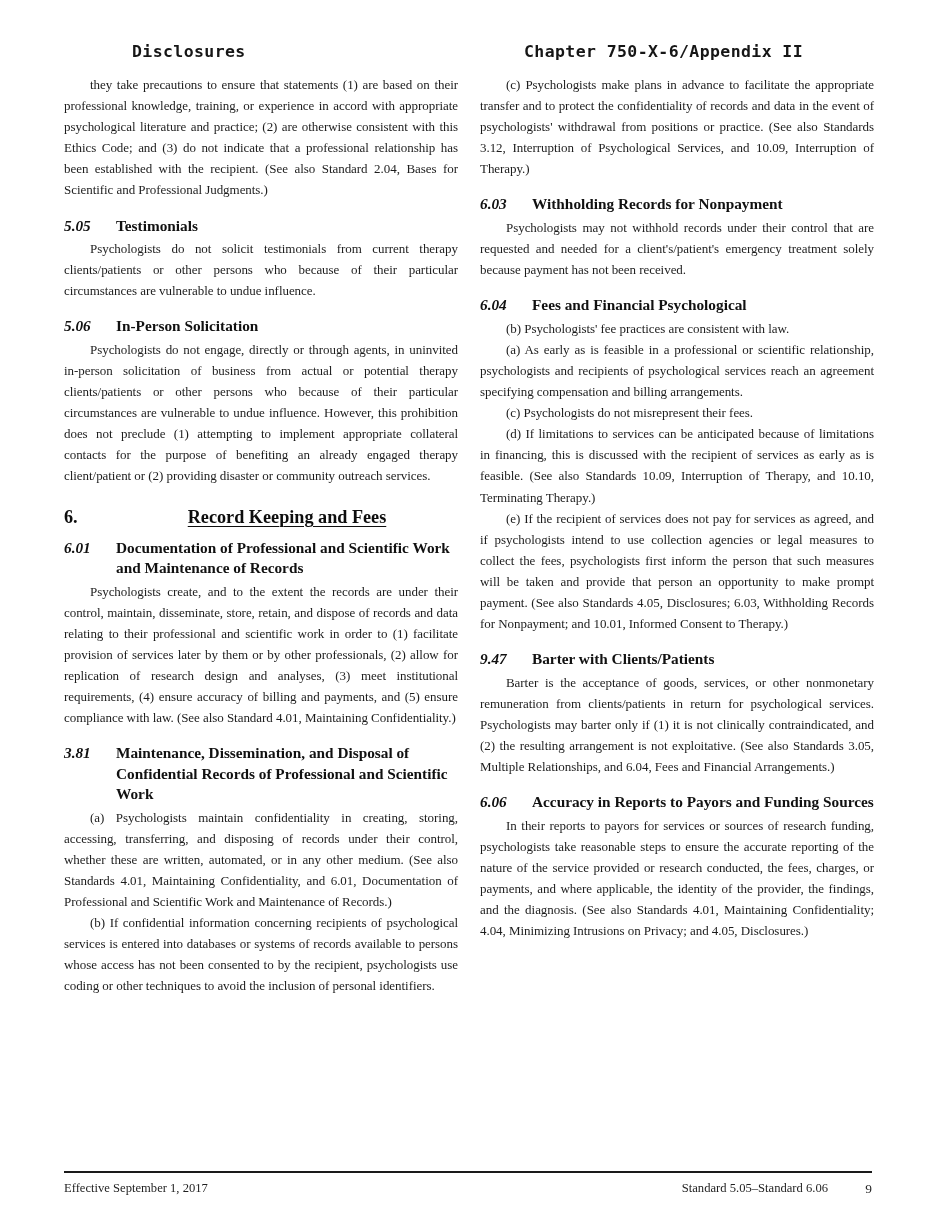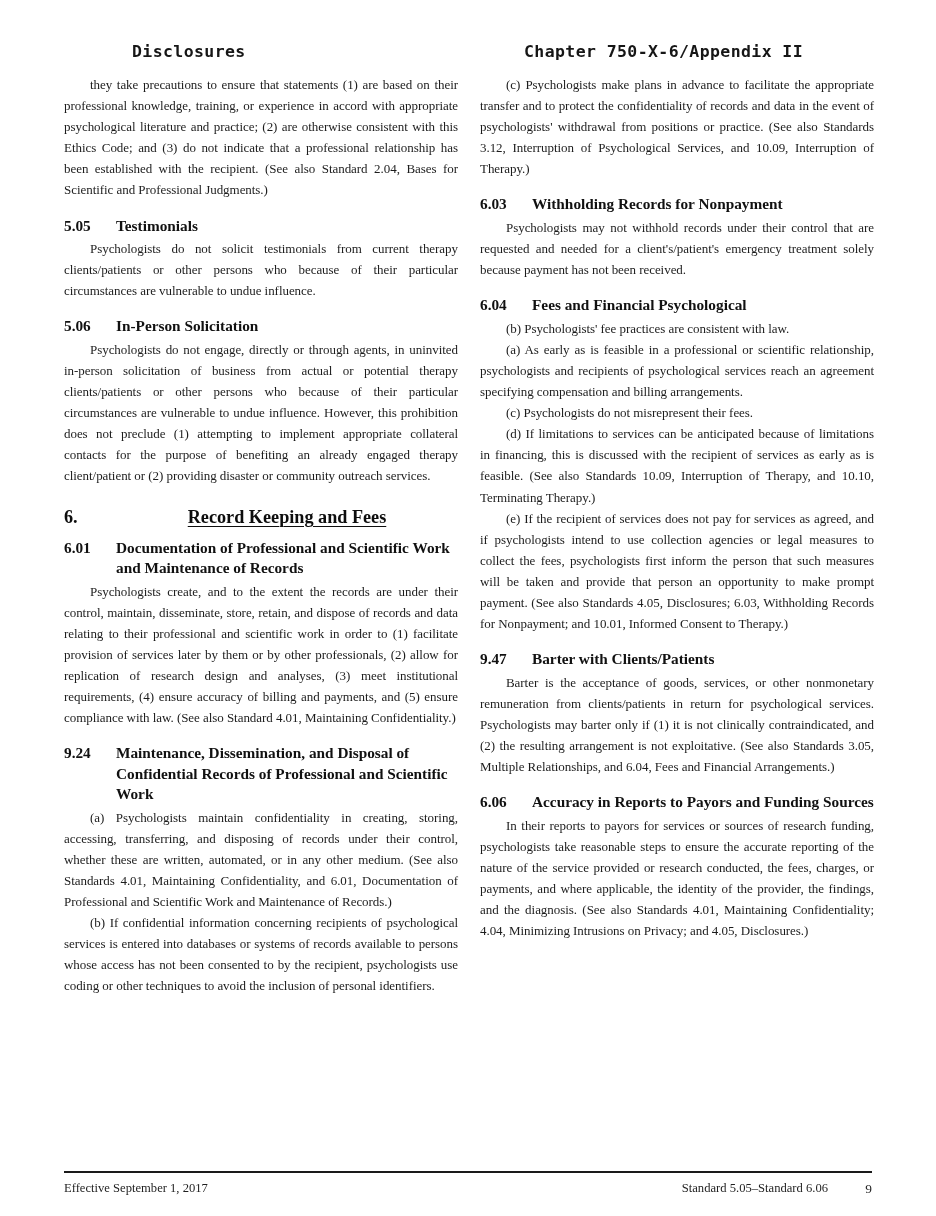--- a/index.html
+++ b/index.html
@@ -82,20 +82,21 @@
     margin: 15px 0 2px 0;
     font-weight: 700;
     font-size: 15.3px;
     line-height: 20.5px;
     color: #111111;
   }
   .sec-first { margin-top: 0; }
   .sec-num {
     flex: 0 0 52px;
     white-space: nowrap;
+    font-style: italic;
   }
   .sec-title {
     flex: 1 1 auto;
   }
 
   
   .part {
     display: flex;
     margin: 19px 0 9px 0;
     font-weight: 700;
@@ -183,21 +184,21 @@
         <span class="part-title">Record Keeping and Fees</span>
       </div>
 
       <div class="sec sec-first">
         <span class="sec-num">6.01</span>
         <span class="sec-title">Documentation of Professional and Scientific Work and Maintenance of Records</span>
       </div>
       <p class="body indent">Psychologists create, and to the extent the records are under their control, maintain, disseminate, store, retain, and dispose of records and data relating to their professional and scientific work in order to (1) facilitate provision of services later by them or by other professionals, (2) allow for replication of research design and analyses, (3) meet institutional requirements, (4) ensure accuracy of billing and payments, and (5) ensure compliance with law. (See also Standard 4.01, Maintaining Confidentiality.)</p>
 
       <div class="sec">
-        <span class="sec-num">9.24</span>
+        <span class="sec-num">3.81</span>
         <span class="sec-title">Maintenance, Dissemination, and Disposal of Confidential Records of Professional and Scientific Work</span>
       </div>
       <p class="body indent">(a) Psychologists maintain confidentiality in creating, storing, accessing, transferring, and disposing of records under their control, whether these are written, automated, or in any other medium. (See also Standards 4.01, Maintaining Confidentiality, and 6.01, Documentation of Professional and Scientific Work and Maintenance of Records.)</p>
       <p class="body indent">(b) If confidential information concerning recipients of psychological services is entered into databases or systems of records available to persons whose access has not been consented to by the recipient, psychologists use coding or other techniques to avoid the inclusion of personal identifiers.</p>
 
     </div>
 
     <div class="col col-right">
 
       <p class="body indent">(c) Psychologists make plans in advance to facilitate the appropriate transfer and to protect the confidentiality of records and data in the event of psychologists' withdrawal from positions or practice. (See also Standards 3.12, Interruption of Psychological Services, and 10.09, Interruption of Therapy.)</p>

